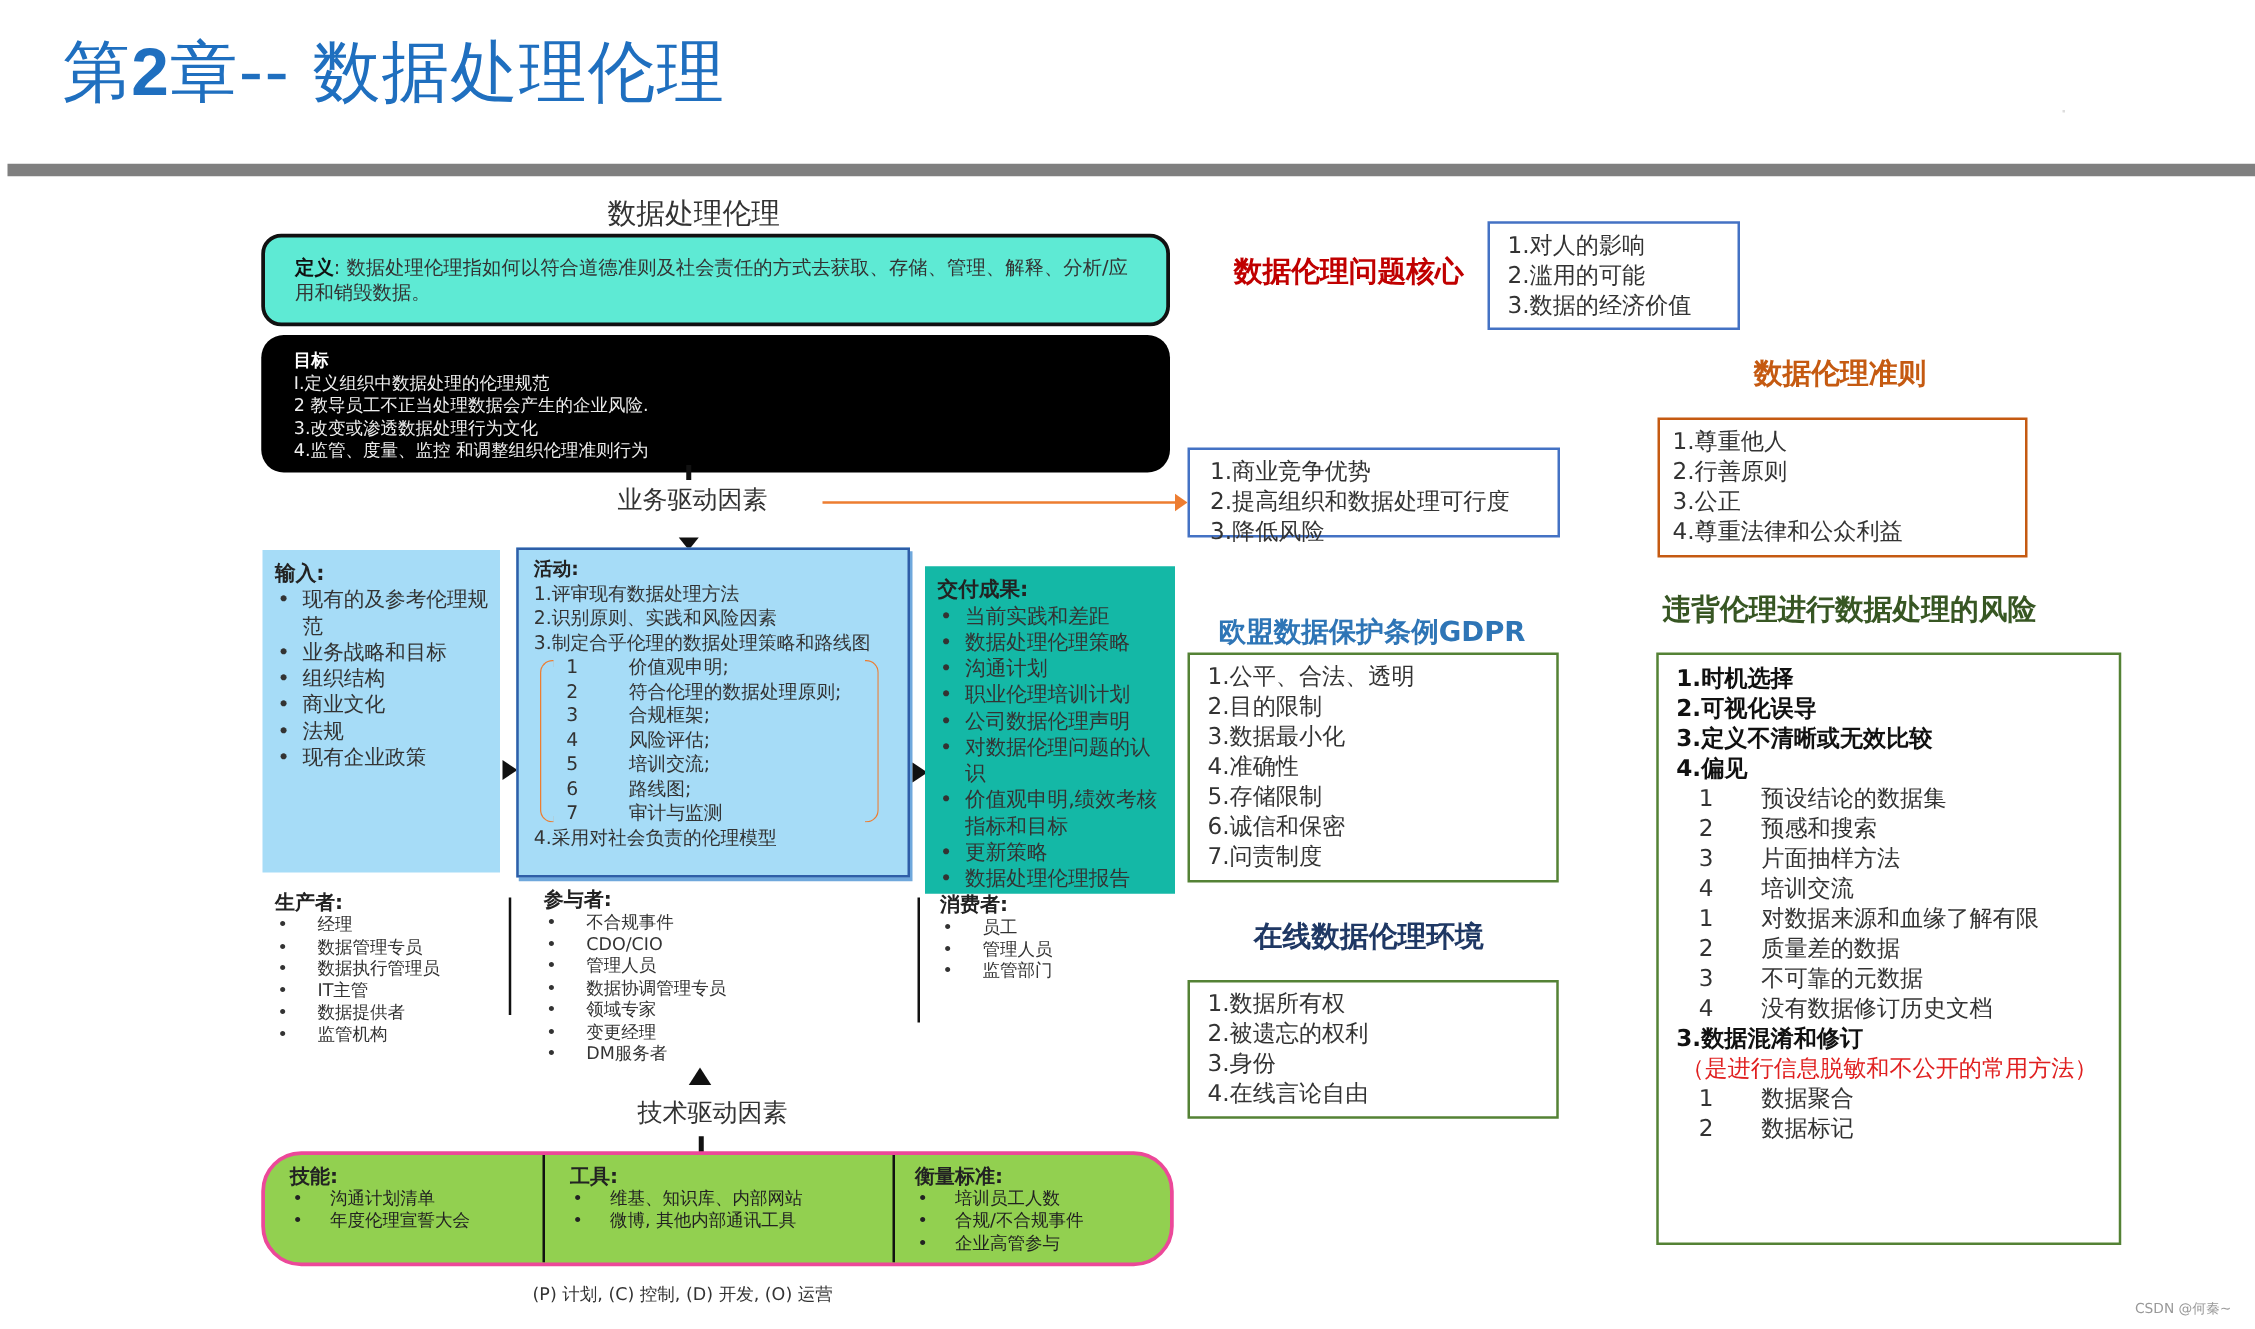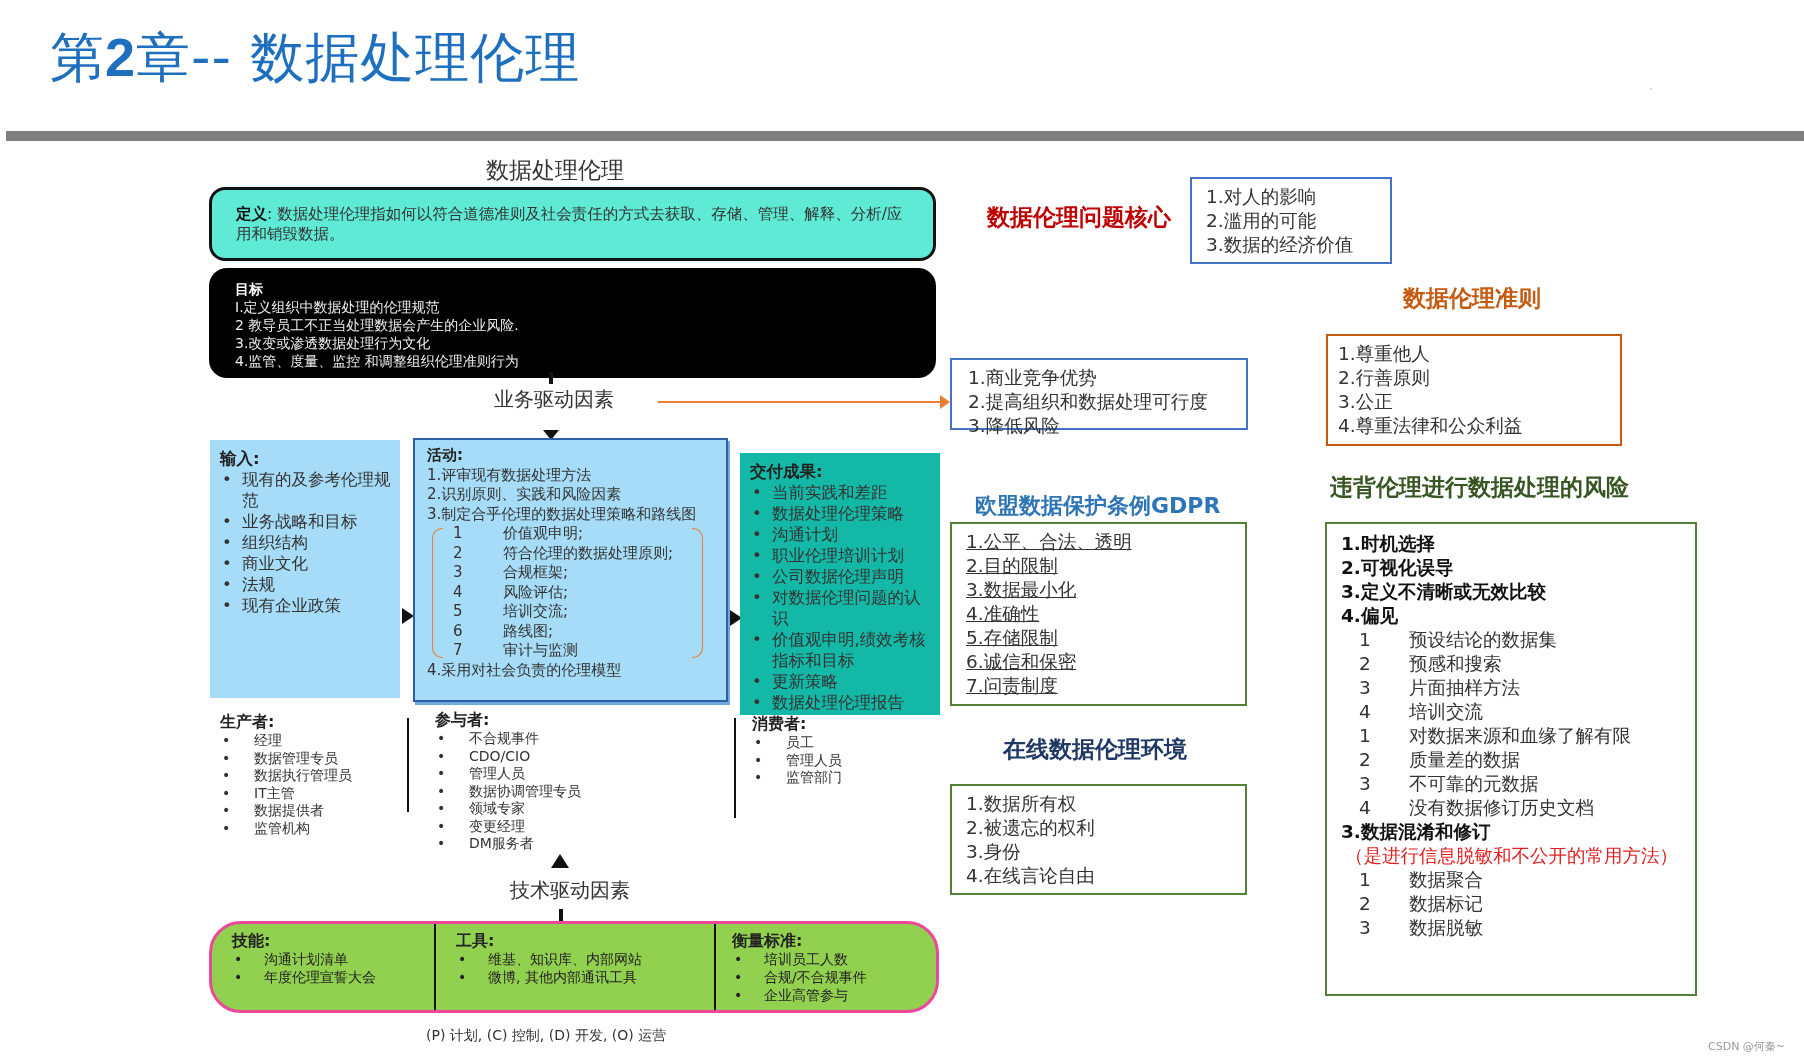--- a/index.html
+++ b/index.html
@@ -217,21 +217,21 @@
 
 <div class="abs orange-title">数据伦理准则</div>
 <div class="abs panel panel-orange" style="left:1326px;top:334px;width:296px;height:112px;padding-left:10px;">
   <div>1.尊重他人</div>
   <div>2.行善原则</div>
   <div>3.公正</div>
   <div>4.尊重法律和公众利益</div>
 </div>
 
 <div class="abs gdpr-title">欧盟数据保护条例GDPR</div>
-<div class="abs panel panel-green" style="left:950px;top:522px;width:297px;height:184px;padding-left:14px;text-decoration:underline;">
+<div class="abs panel panel-green" style="left:950px;top:522px;width:297px;height:184px;padding-left:14px;">
   <div>1.公平、合法、透明</div>
   <div>2.目的限制</div>
   <div>3.数据最小化</div>
   <div>4.准确性</div>
   <div>5.存储限制</div>
   <div>6.诚信和保密</div>
   <div>7.问责制度</div>
 </div>
 
 <div class="abs online-title">在线数据伦理环境</div>
@@ -253,16 +253,15 @@
   <div class="item"><span class="n">3</span><span>片面抽样方法</span></div>
   <div class="item"><span class="n">4</span><span>培训交流</span></div>
   <div class="item"><span class="n">1</span><span>对数据来源和血缘了解有限</span></div>
   <div class="item"><span class="n">2</span><span>质量差的数据</span></div>
   <div class="item"><span class="n">3</span><span>不可靠的元数据</span></div>
   <div class="item"><span class="n">4</span><span>没有数据修订历史文档</span></div>
   <div class="bold">3.数据混淆和修订</div>
   <div class="red">（是进行信息脱敏和不公开的常用方法）</div>
   <div class="item"><span class="n">1</span><span>数据聚合</span></div>
   <div class="item"><span class="n">2</span><span>数据标记</span></div>
-  <div class="item"><span class="n">3</span><span>数据脱敏</span></div>
 </div>
 
 <div class="abs watermark">CSDN @何秦~</div>
 
 </body></html>

